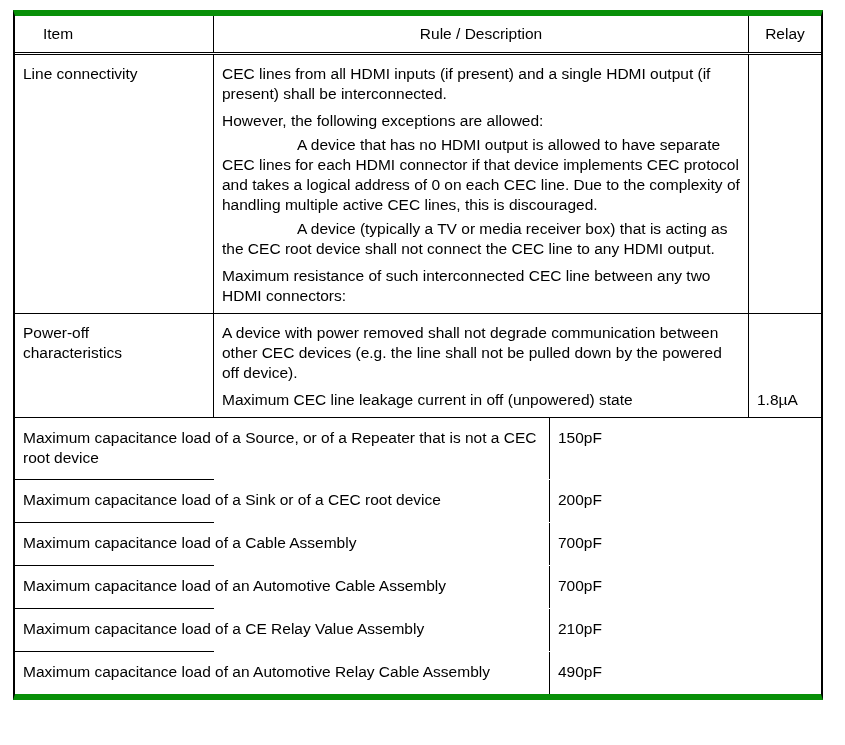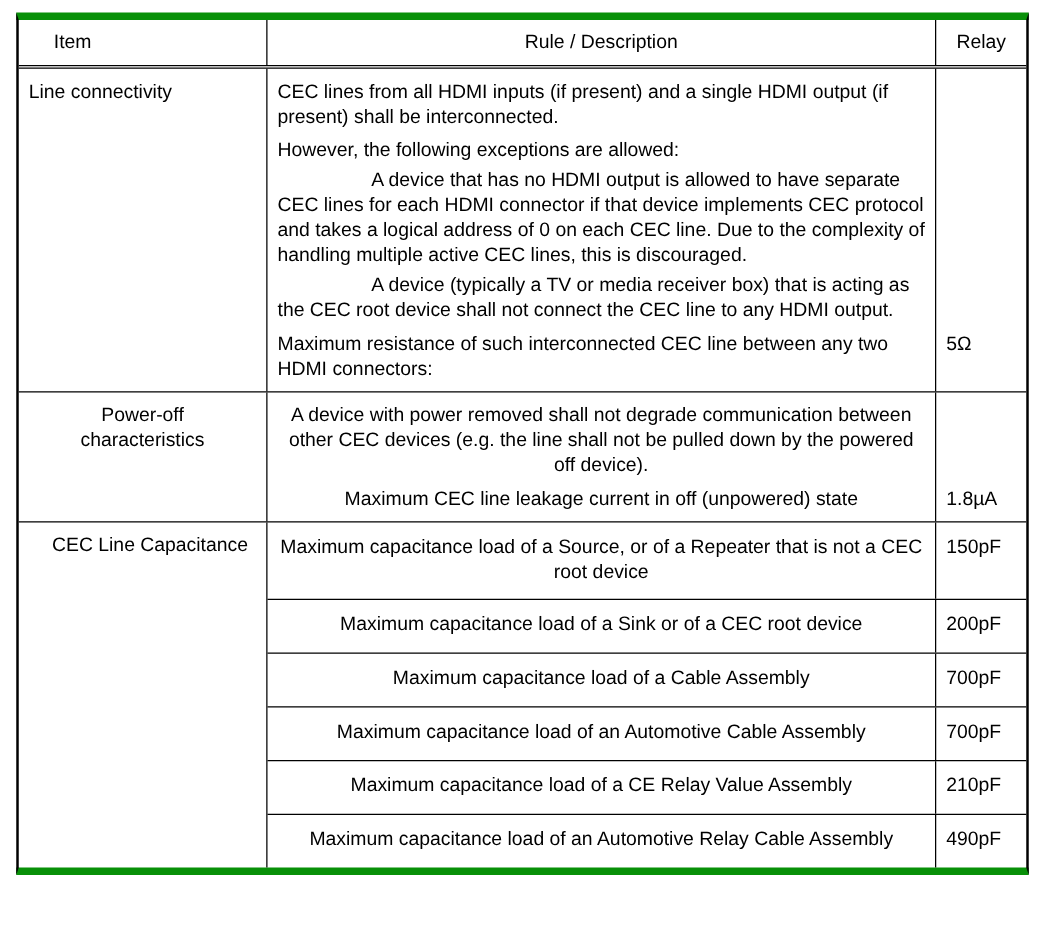--- a/index.html
+++ b/index.html
@@ -28,21 +28,20 @@
     grid-template-columns: 199px 535px 1fr;
   }
   .row.cap-row {
     grid-template-columns: 199px 1fr;
   }
   .header-row {
     border-bottom: 3px double #000;
   }
   .body-row + .body-row {
     border-top: 1px solid #000;
-    text-align: center;
   }
   .cell {
     padding: 9px 8px 7px 8px;
     font-size: 15.5px;
     line-height: 20px;
   }
   .col-border { border-right: 1px solid #000; }
   .th { padding-top: 8px; padding-bottom: 8px; }
   .th-item { padding-left: 28px; }
   .th-rule { text-align: center; }
@@ -84,39 +83,35 @@
 
     <div class="row body-row">
       <div class="cell item-cell col-border">Line connectivity</div>
       <div class="cell rule-cell col-border">
         <p>CEC lines from all HDMI inputs (if present) and a single HDMI output (if present) shall be interconnected.</p>
         <p>However, the following exceptions are allowed:</p>
         <p class="indent">A device that has no HDMI output is allowed to have separate CEC lines for each HDMI connector if that device implements CEC protocol and takes a logical address of 0 on each CEC line. Due to the complexity of handling multiple active CEC lines, this is discouraged.</p>
         <p class="indent">A device (typically a TV or media receiver box) that is acting as the CEC root device shall not connect the CEC line to any HDMI output.</p>
         <p>Maximum resistance of such interconnected CEC line between any two HDMI connectors:</p>
       </div>
-      <div class="cell value-cell value-end pad-b-27">
-        <span>5Ω</span>
-      </div>
     </div>
 
     <div class="row body-row">
       <div class="cell item-cell col-border">Power-off
 characteristics</div>
       <div class="cell rule-cell col-border">
         <p>A device with power removed shall not degrade communication between other CEC devices (e.g. the line shall not be pulled down by the powered off device).</p>
         <p>Maximum CEC line leakage current in off (unpowered) state</p>
       </div>
       <div class="cell value-cell value-end pad-b-7">
         <span>1.8µA</span>
       </div>
     </div>
 
     <div class="row body-row cap-row">
-      <div class="cell item-cell item-indent col-border">CEC Line Capacitance</div>
       <div class="subrows">
 
         <div class="subrow tall">
           <div class="cell rule-cell col-border">Maximum capacitance load of a Source, or of a Repeater that is not a CEC root device</div>
           <div class="cell value-cell">
             <span>150pF</span>
           </div>
         </div>
 
         <div class="subrow">

